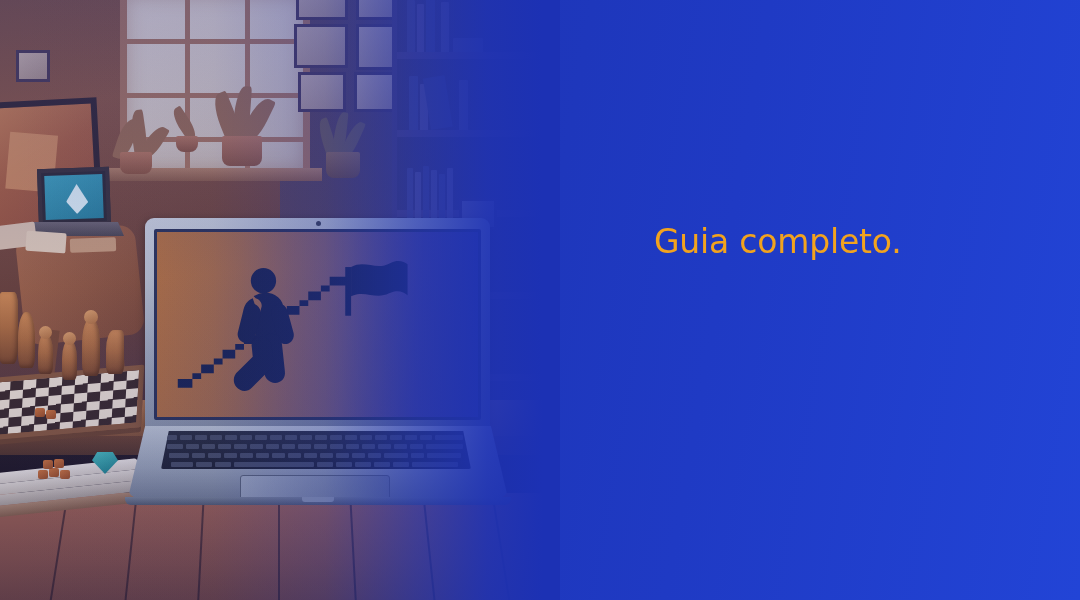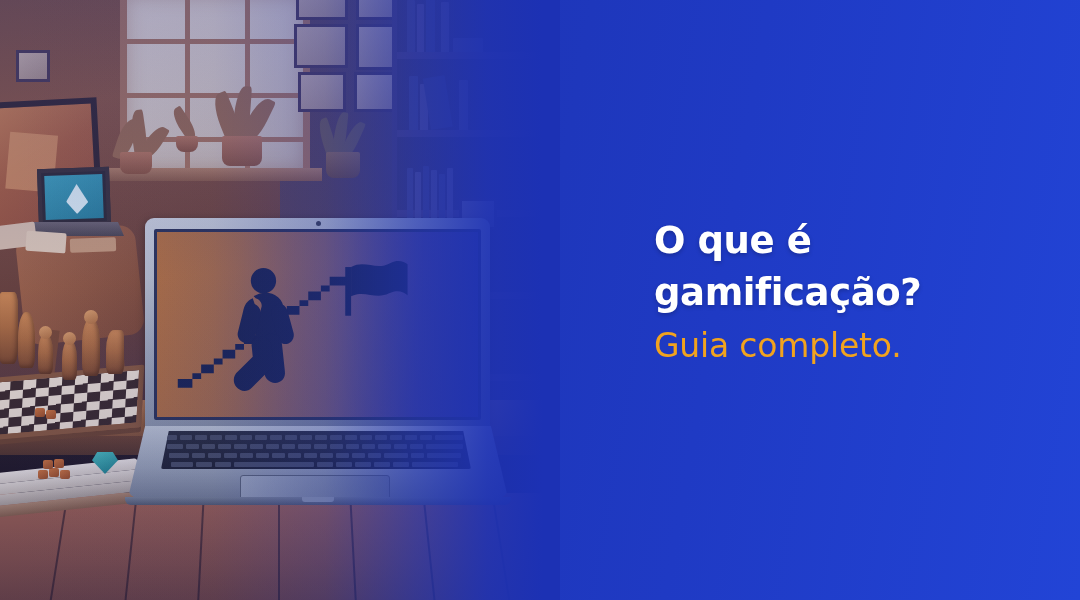--- a/index.html
+++ b/index.html
@@ -519,18 +519,16 @@
         <div class="lap-notch"></div>
       </div>
 
     </div>
 
     <div class="fade-top"></div>
     <div class="fade"></div>
   </div>
 
   <div class="copy">
-    <div class="headline">O que é
-gamificação?</div>
     <div class="subline">Guia completo.</div>
   </div>
 
 </div>
 
 </body></html>

